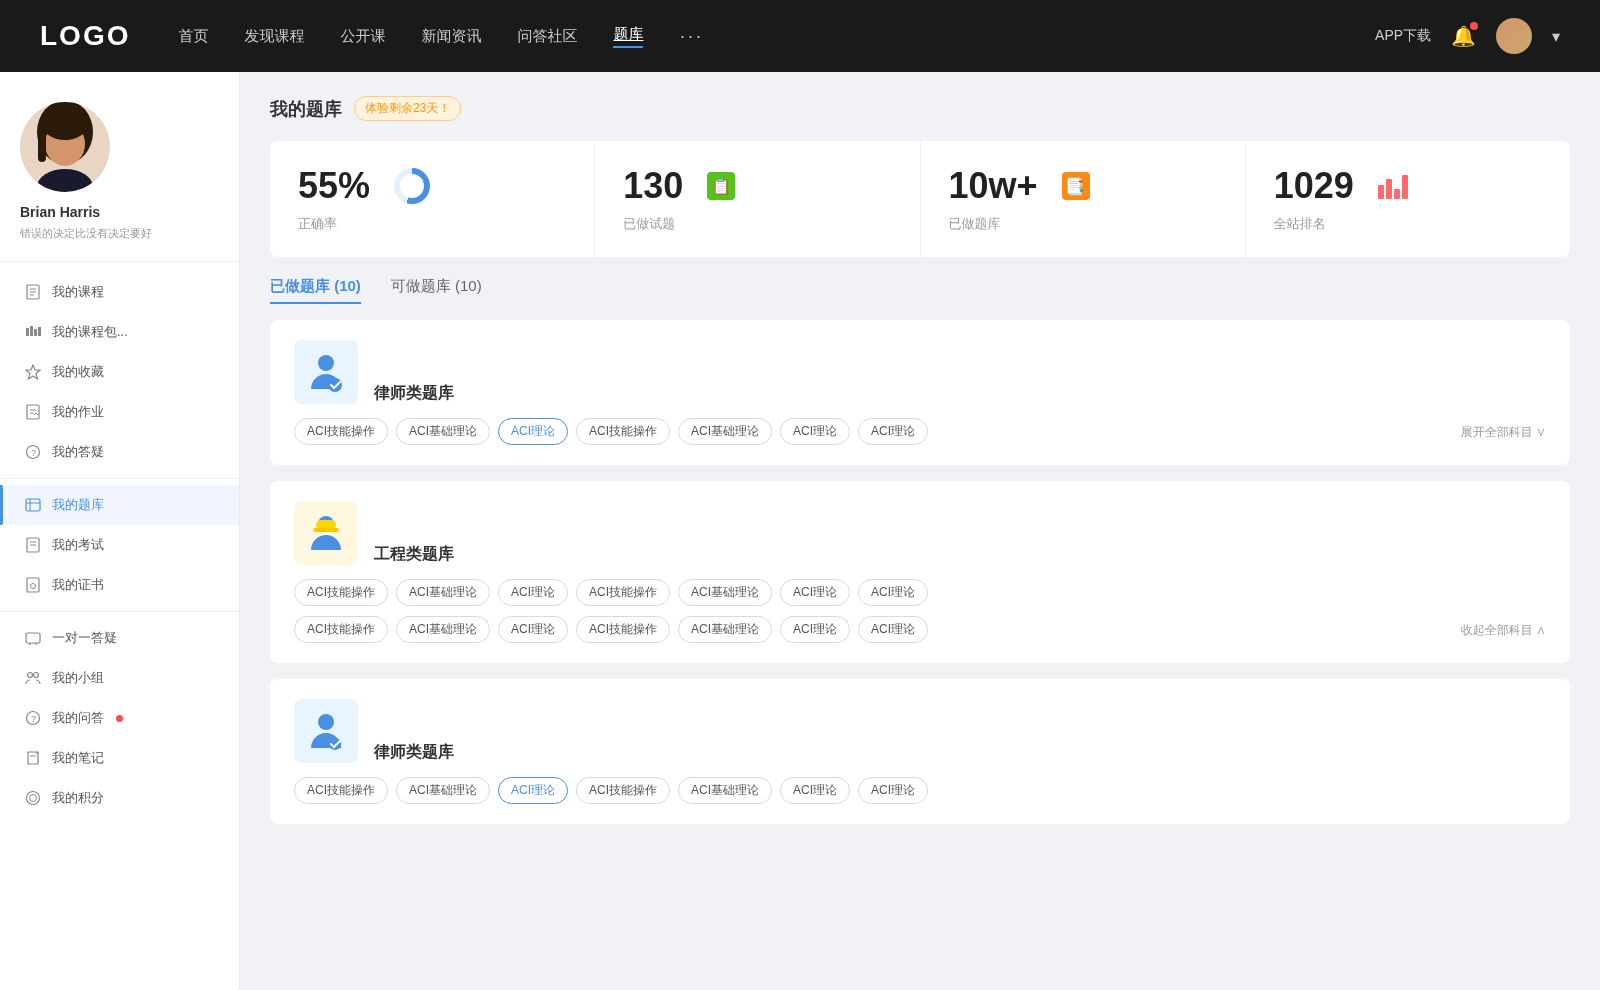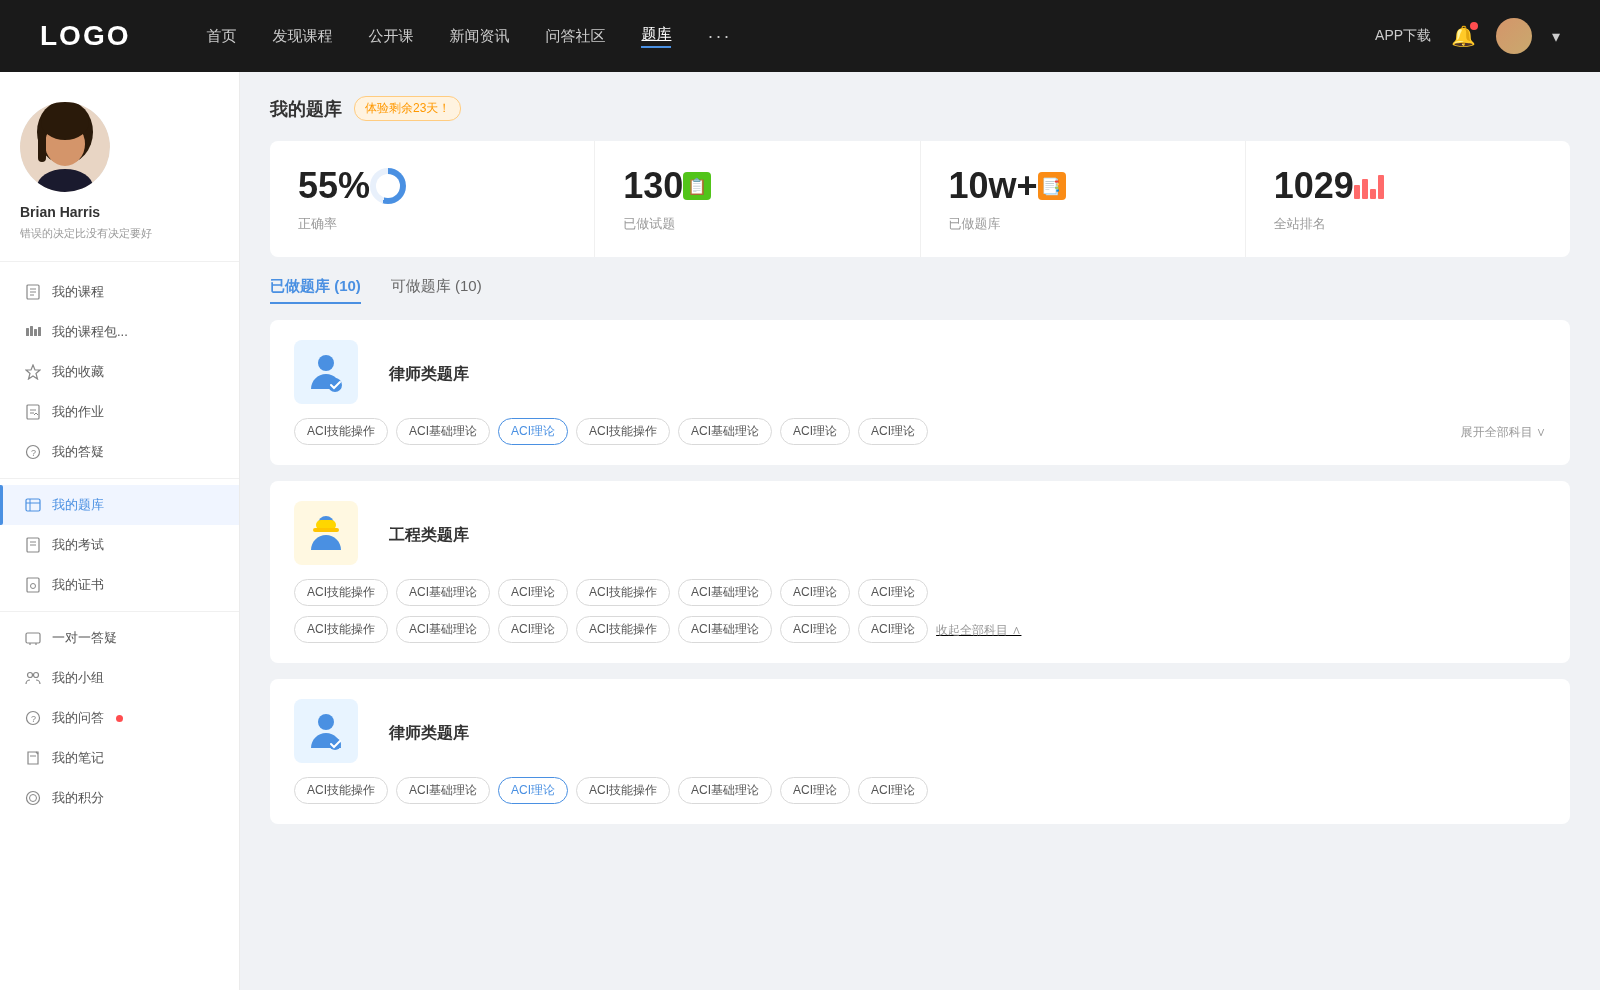--- a/index.html
+++ b/index.html
@@ -13,21 +13,21 @@
       align-items: center;
       padding: 0 40px;
       position: fixed;
       top: 0; left: 0; right: 0;
       z-index: 100;
     }
     .navbar-logo {
       color: white;
       font-size: 28px;
       font-weight: bold;
-      margin-right: 76px;
+      margin-right: 48px;
       letter-spacing: 2px;
     }
     .navbar-nav {
       display: flex;
       align-items: center;
       gap: 36px;
       flex: 1;
     }
     .navbar-nav a {
       color: #ccc;
@@ -197,21 +197,21 @@
       padding: 24px 28px;
       border-right: 1px solid #f0f0f0;
       display: flex;
       flex-direction: column;
       gap: 6px;
     }
     .stat-card:last-child { border-right: none; }
     .stat-top {
       display: flex;
       align-items: center;
-      gap: 0;
+      gap: 24px;
     }
     .stat-value {
       font-size: 36px;
       font-weight: 700;
       color: #222;
     }
     .stat-label {
       font-size: 13px;
       color: #999;
       margin-top: 2px;
@@ -237,22 +237,22 @@
 
     
     .qbank-card {
       background: white;
       border-radius: 8px;
       padding: 20px 24px;
       margin-bottom: 16px;
     }
     .qbank-card-header {
       display: flex;
-      align-items: center;
-      gap: 31px;
+      align-items: flex-end;
+      gap: 16px;
       margin-bottom: 14px;
     }
     .qbank-icon-wrap {
       width: 64px; height: 64px;
       background: #e8f4ff;
       border-radius: 8px;
       display: flex; align-items: center; justify-content: center;
       flex-shrink: 0;
     }
     
@@ -630,21 +630,21 @@
         <div class="tag">ACI理论</div>
       </div>
       <div style="display:flex; align-items:center; flex-wrap:wrap; gap:8px;">
         <div class="tag">ACI技能操作</div>
         <div class="tag">ACI基础理论</div>
         <div class="tag">ACI理论</div>
         <div class="tag">ACI技能操作</div>
         <div class="tag">ACI基础理论</div>
         <div class="tag">ACI理论</div>
         <div class="tag">ACI理论</div>
-        <div style="flex:1; text-align:left;text-decoration:underline;">
+        <div style="flex:1; text-align:right;">
           <span class="expand-link">收起全部科目 ∧</span>
         </div>
       </div>
     </div>
 
     <div class="qbank-card">
       <div class="qbank-card-header">
         <div class="qbank-icon-wrap">
           <svg width="46" height="46" viewBox="0 0 46 46" fill="none" xmlns="http://www.w3.org/2000/svg">
             <circle cx="23" cy="14" r="8" fill="#4a90e2"></circle>

